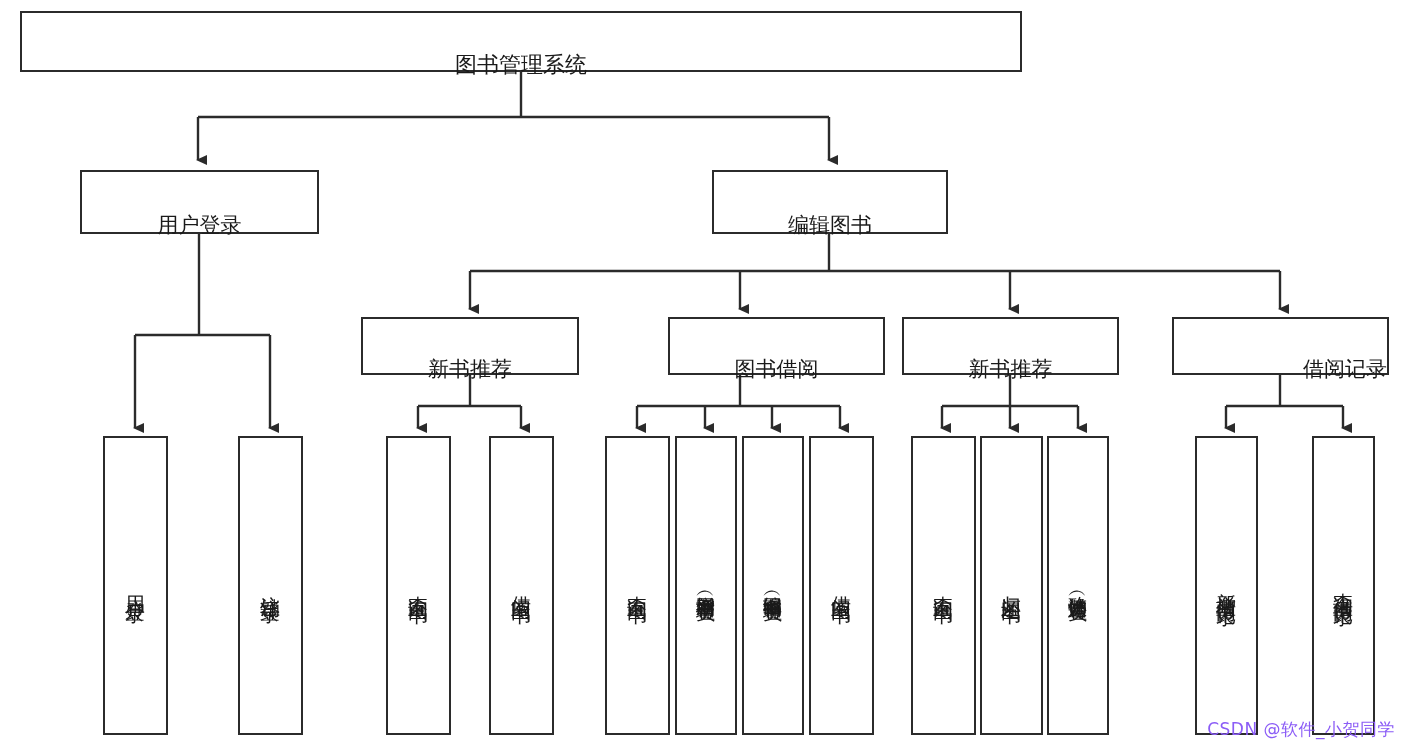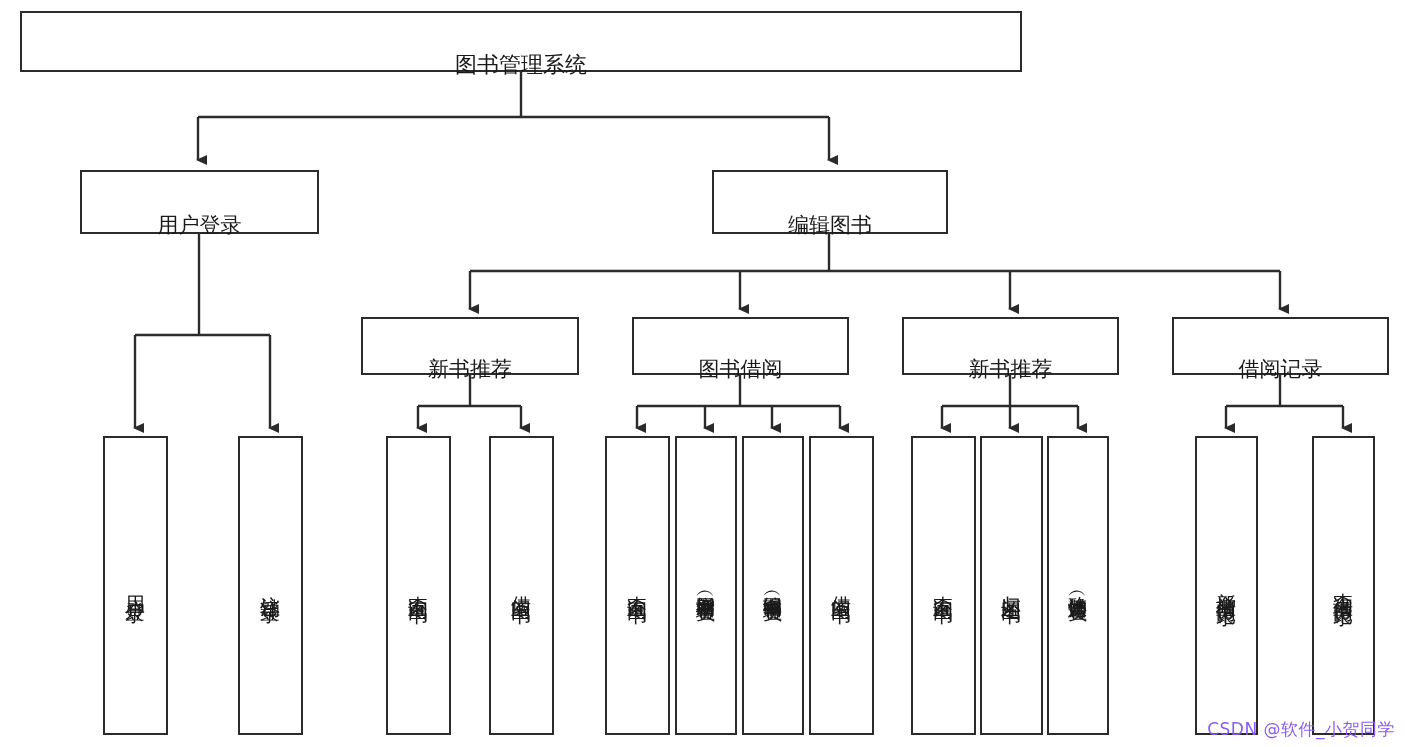--- a/index.html
+++ b/index.html
@@ -138,27 +138,27 @@
   <div class="node horiz" style="left:80px; top:170px; width:239px; height:64px;">
     <span class="label">用户登录</span>
   </div>
   <div class="node horiz" style="left:712px; top:170px; width:236px; height:64px;">
     <span class="label">编辑图书</span>
   </div>
 
   <div class="node horiz" style="left:361px; top:317px; width:218px; height:58px;">
     <span class="label">新书推荐</span>
   </div>
-  <div class="node horiz" style="left:632px; top:317px; width:217px; height:58px;">
+  <div class="node horiz" style="left:668px; top:317px; width:217px; height:58px;">
     <span class="label">图书借阅</span>
   </div>
   <div class="node horiz" style="left:902px; top:317px; width:217px; height:58px;">
     <span class="label">新书推荐</span>
   </div>
-  <div class="node horiz" style="left:1172px; top:317px; width:217px; height:58px;">
+  <div class="node horiz" style="left:1172px; top:317px; width:217px; height:58px;justify-content:flex-end;">
     <span class="label">借阅记录</span>
   </div>
 
   <div class="node vert" style="left:103px; top:436px; width:65px; height:299px;">
     <span class="label">用户登录</span>
   </div>
   <div class="node vert" style="left:238px; top:436px; width:65px; height:299px;">
     <span class="label">注销登录</span>
   </div>
 

